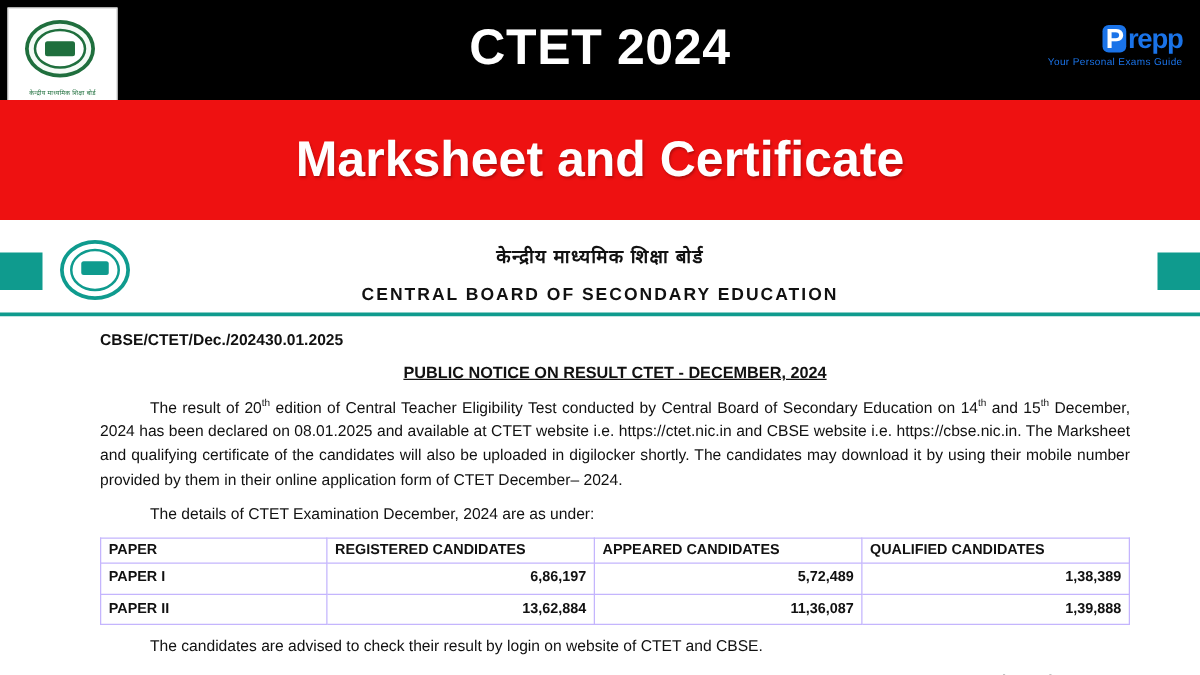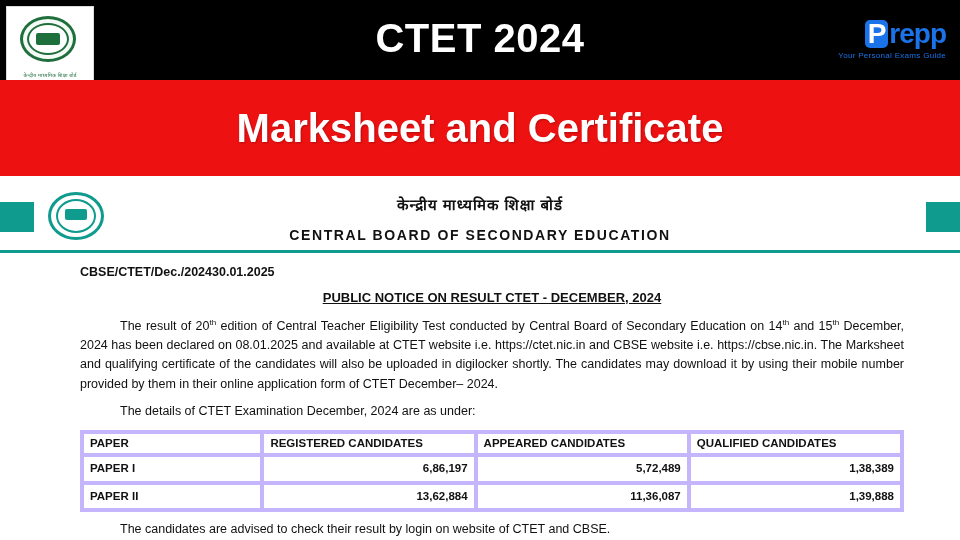--- a/index.html
+++ b/index.html
@@ -92,21 +92,21 @@
     letter-spacing: .5px;
   }
   .brand-logo {
     position: absolute;
     right: 14px;
     top: 20px;
     width: 150px;
     text-align: right;
   }
   .brand-word {
-    font-size: 28px;
+    font-size: 22px;
     font-weight: bold;
     color: #1a73e8;
     line-height: 1;
     letter-spacing: -1px;
   }
   .brand-word .brand-p {
     display: inline-block;
     background: #1a73e8;
     color: #ffffff;
     border-radius: 5px;
@@ -244,21 +244,21 @@
   .para sup { font-size: 8px; vertical-align: super; }
 
   table.result-table {
     width: 100%;
     border-collapse: collapse;
     margin: 4px 0 8px 0;
     font-size: 11.5px;
   }
   table.result-table th,
   table.result-table td {
-    border: 4px solid #c4b5fd;
+    border: 1px solid #c4b5fd;
     padding: 3px 6px;
     font-weight: bold;
   }
   table.result-table th {
     text-align: left;
     vertical-align: top;
     line-height: 1.15;
   }
   table.result-table td.label { width: 22%; text-align: left; }
   table.result-table td.num { text-align: right; width: 26%; }

